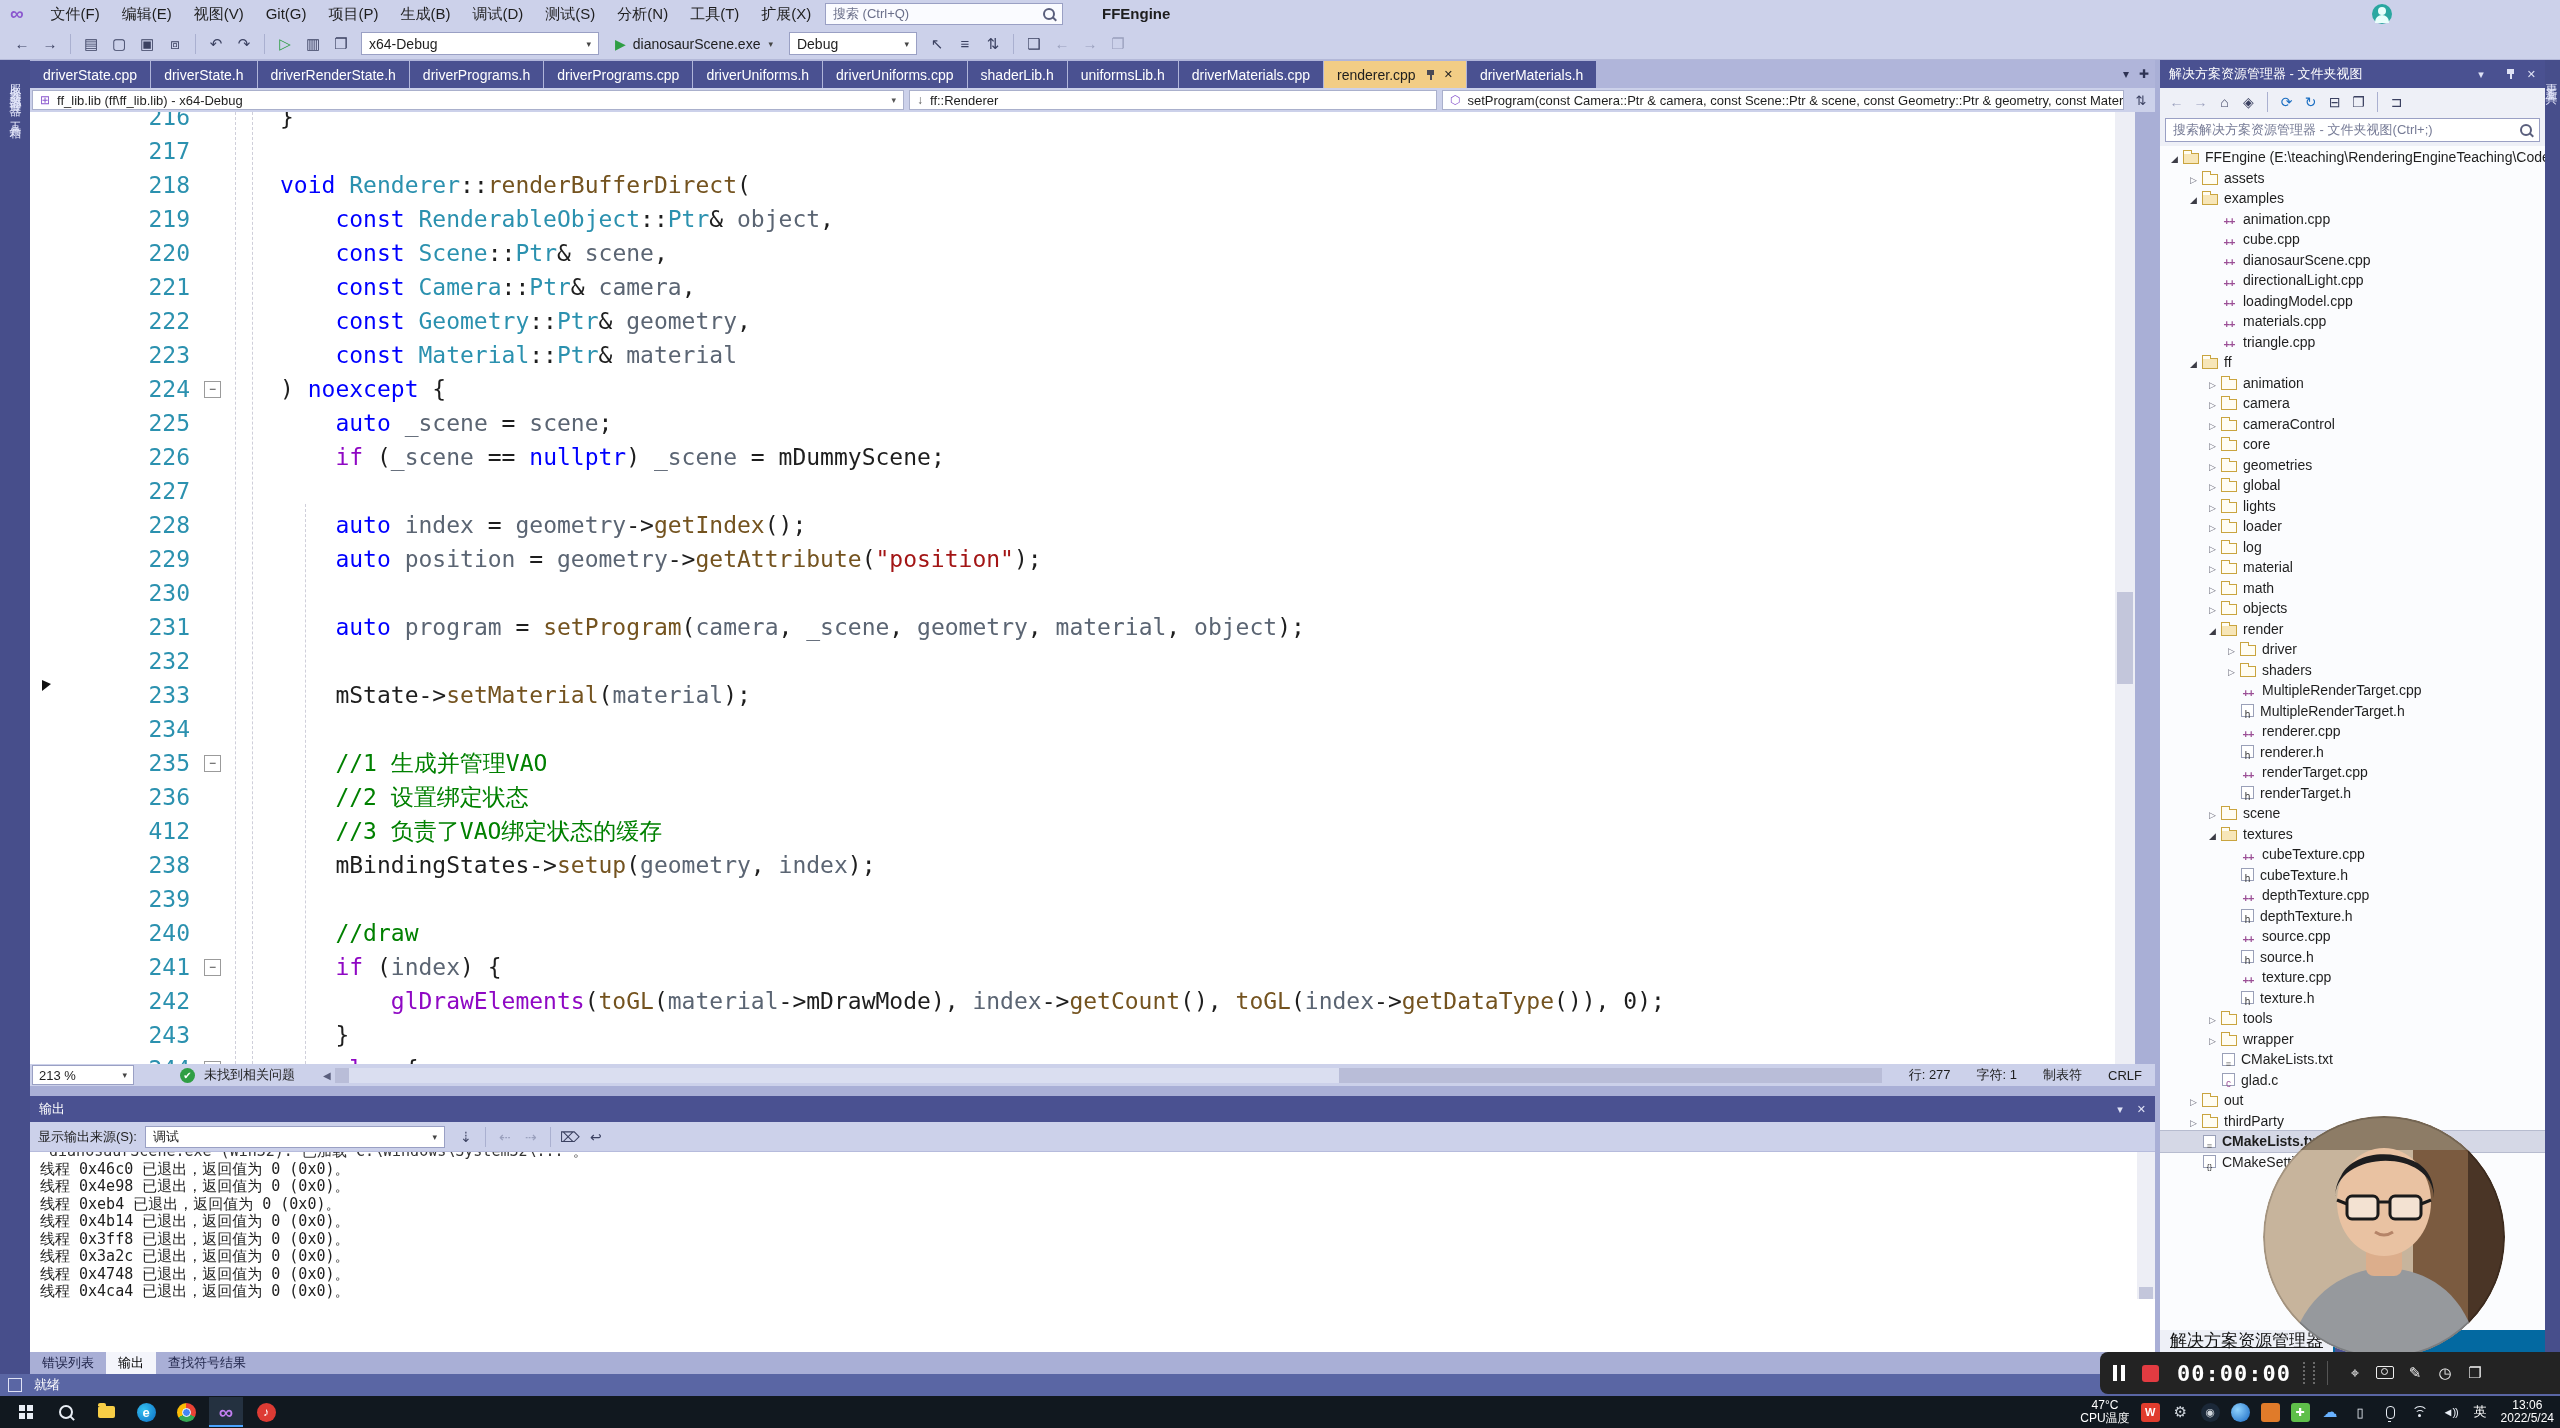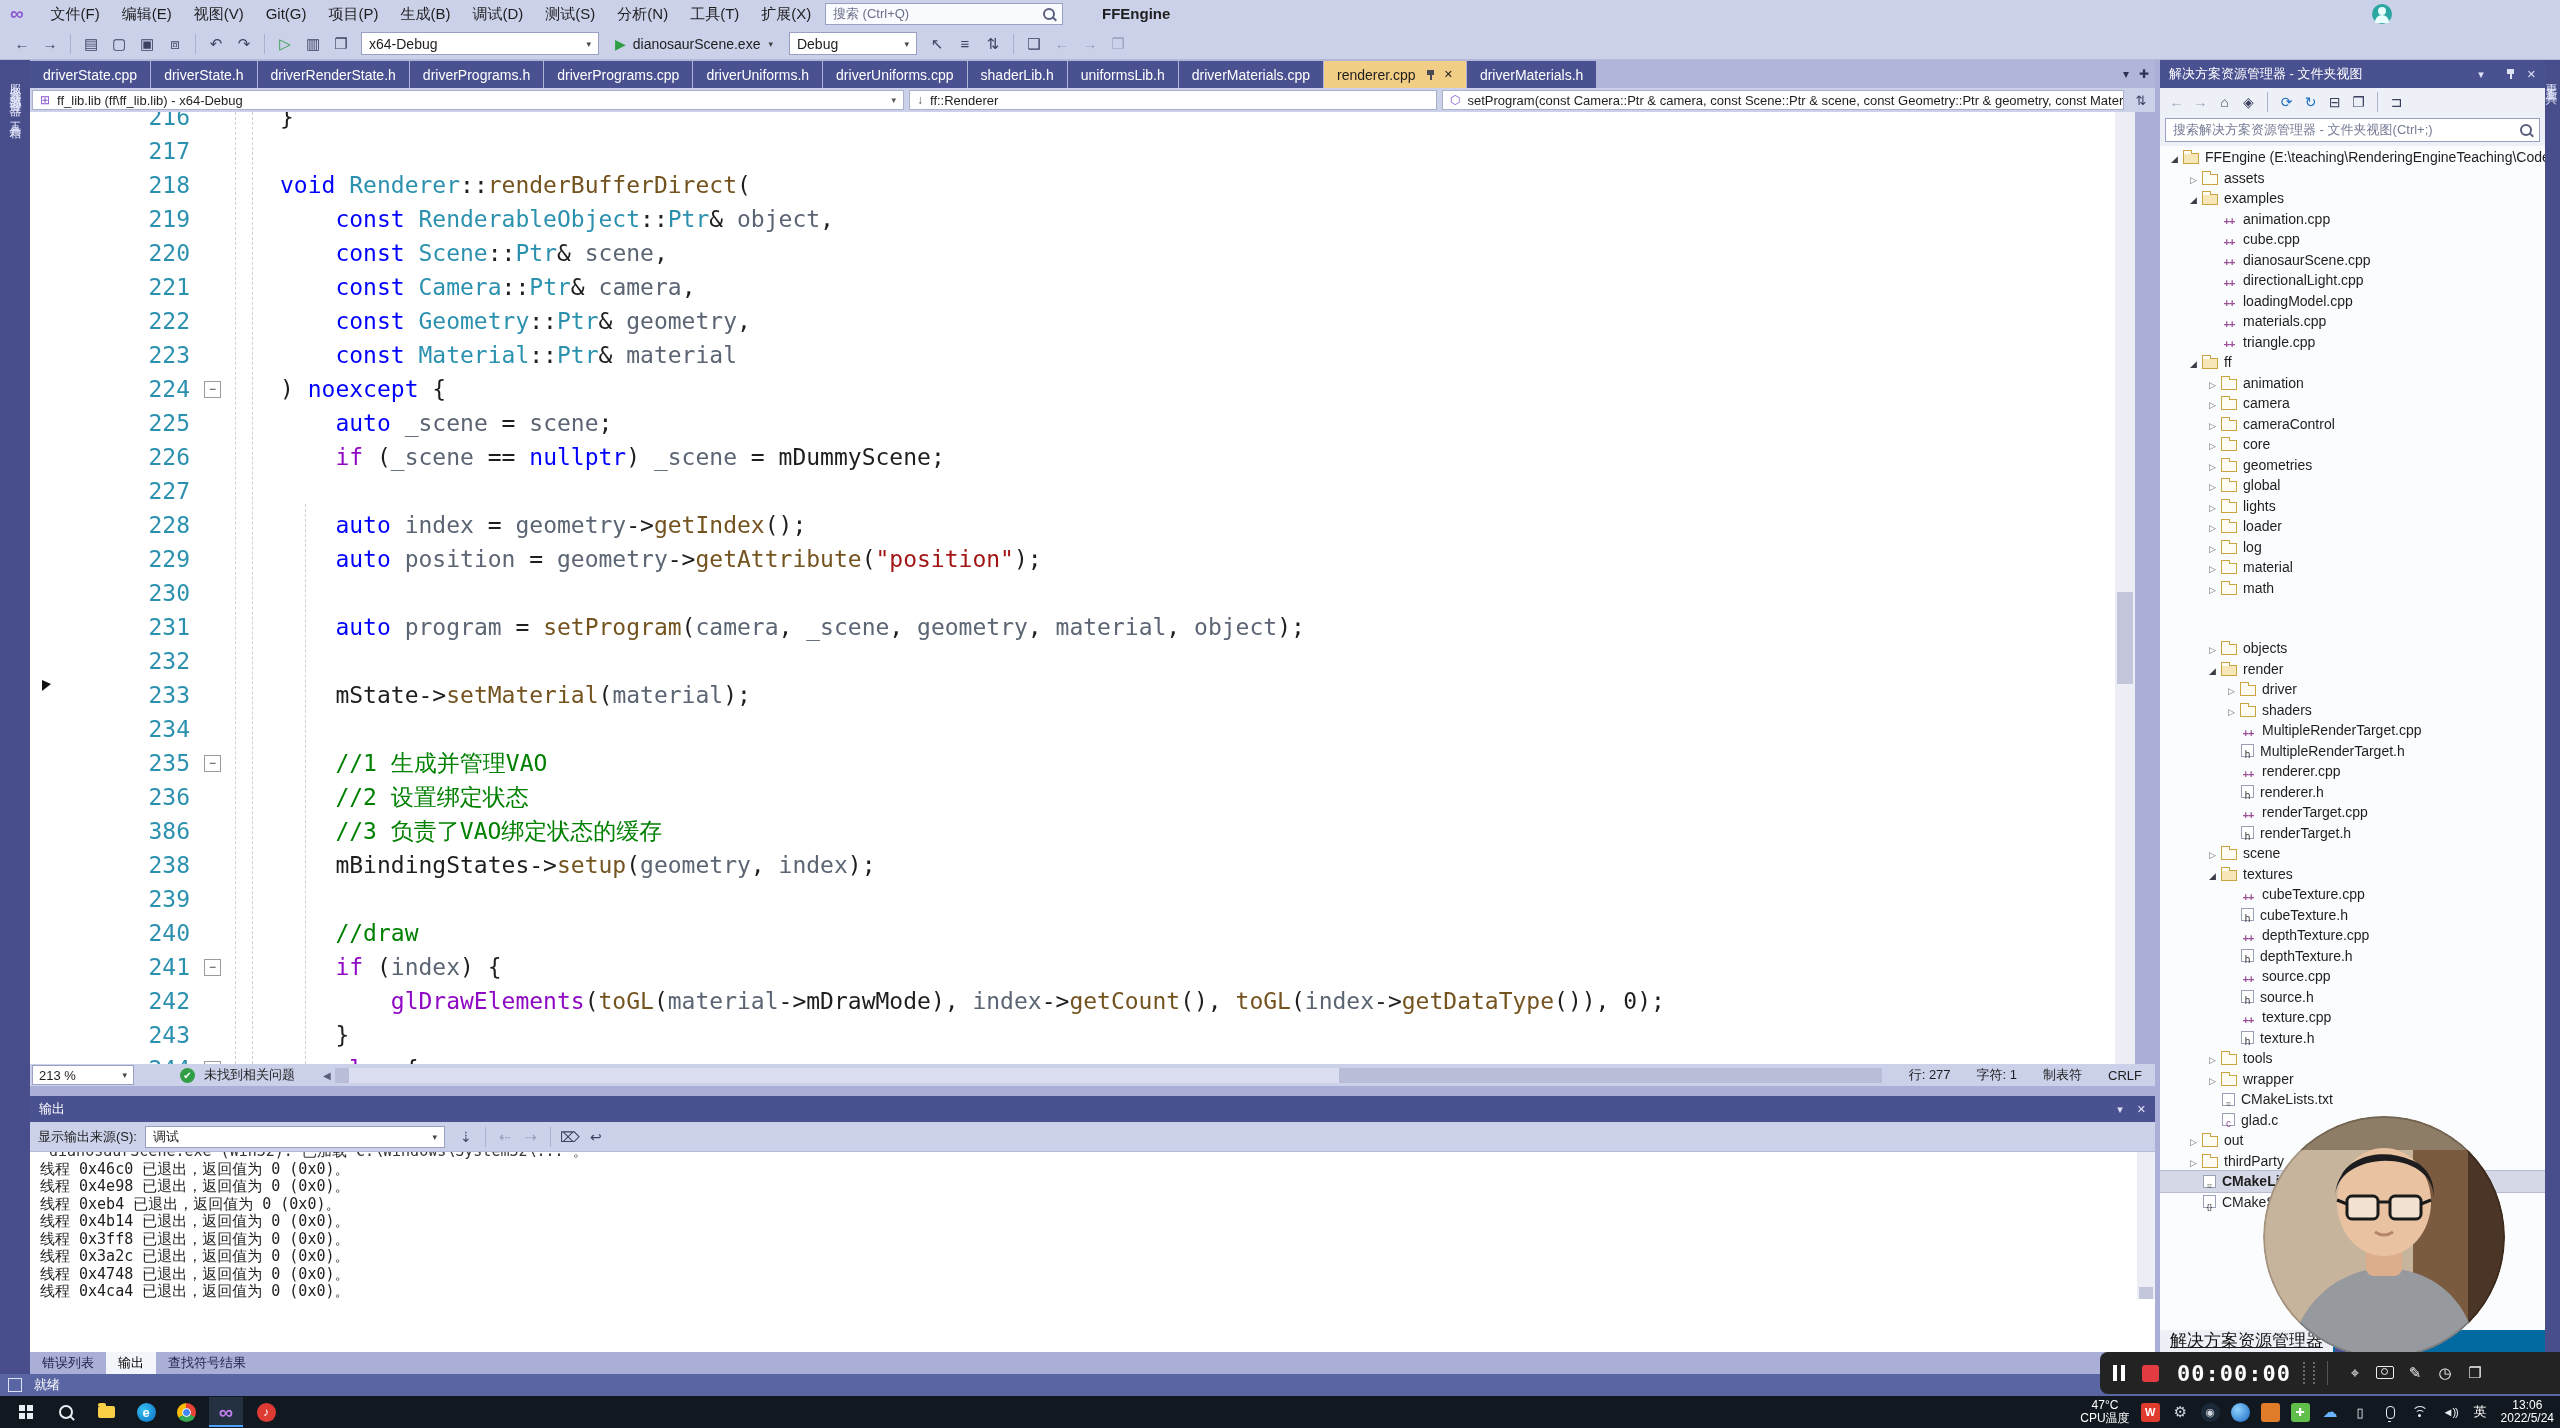--- a/index.html
+++ b/index.html
@@ -365,21 +365,21 @@
         <div class="cl"><span class="ln">227</span><span class="fd"></span><span class="codetext"><span class="s-p">    </span></span></div>
         <div class="cl"><span class="ln">228</span><span class="fd"></span><span class="codetext"><span class="s-p">    </span><span class="s-k">auto </span><span class="s-v">index</span><span class="s-p"> = </span><span class="s-v">geometry</span><span class="s-p">-&gt;</span><span class="s-f">getIndex</span><span class="s-p">();</span></span></div>
         <div class="cl"><span class="ln">229</span><span class="fd"></span><span class="codetext"><span class="s-p">    </span><span class="s-k">auto </span><span class="s-v">position</span><span class="s-p"> = </span><span class="s-v">geometry</span><span class="s-p">-&gt;</span><span class="s-f">getAttribute</span><span class="s-p">(</span><span class="s-s">"position"</span><span class="s-p">);</span></span></div>
         <div class="cl"><span class="ln">230</span><span class="fd"></span><span class="codetext"><span class="s-p">    </span></span></div>
         <div class="cl"><span class="ln">231</span><span class="fd"></span><span class="codetext"><span class="s-p">    </span><span class="s-k">auto </span><span class="s-v">program</span><span class="s-p"> = </span><span class="s-f">setProgram</span><span class="s-p">(</span><span class="s-v">camera</span><span class="s-p">, </span><span class="s-v">_scene</span><span class="s-p">, </span><span class="s-v">geometry</span><span class="s-p">, </span><span class="s-v">material</span><span class="s-p">, </span><span class="s-v">object</span><span class="s-p">);</span></span></div>
         <div class="cl"><span class="ln">232</span><span class="fd"></span><span class="codetext"><span class="s-p">    </span></span></div>
         <div class="cl"><span class="ln">233</span><span class="fd"></span><span class="codetext"><span class="s-p">    </span><span class="s-m">mState</span><span class="s-p">-&gt;</span><span class="s-f">setMaterial</span><span class="s-p">(</span><span class="s-v">material</span><span class="s-p">);</span></span></div>
         <div class="cl"><span class="ln">234</span><span class="fd"></span><span class="codetext"><span class="s-p">    </span></span></div>
         <div class="cl"><span class="ln">235</span><span class="fd"><span class="foldbox">−</span></span><span class="codetext"><span class="s-p">    </span><span class="s-cm">//1 生成并管理VAO</span></span></div>
         <div class="cl"><span class="ln">236</span><span class="fd"></span><span class="codetext"><span class="s-p">    </span><span class="s-cm">//2 设置绑定状态</span></span></div>
-        <div class="cl"><span class="ln">386</span><span class="fd"></span><span class="codetext"><span class="s-p">    </span><span class="s-cm">//3 负责了VAO绑定状态的缓存</span></span></div>
+        <div class="cl"><span class="ln">412</span><span class="fd"></span><span class="codetext"><span class="s-p">    </span><span class="s-cm">//3 负责了VAO绑定状态的缓存</span></span></div>
         <div class="cl"><span class="ln">238</span><span class="fd"></span><span class="codetext"><span class="s-p">    </span><span class="s-m">mBindingStates</span><span class="s-p">-&gt;</span><span class="s-f">setup</span><span class="s-p">(</span><span class="s-v">geometry</span><span class="s-p">, </span><span class="s-v">index</span><span class="s-p">);</span></span></div>
         <div class="cl"><span class="ln">239</span><span class="fd"></span><span class="codetext"><span class="s-p">    </span></span></div>
         <div class="cl"><span class="ln">240</span><span class="fd"></span><span class="codetext"><span class="s-p">    </span><span class="s-cm">//draw</span></span></div>
         <div class="cl"><span class="ln">241</span><span class="fd"><span class="foldbox">−</span></span><span class="codetext"><span class="s-p">    </span><span class="s-c">if</span><span class="s-p"> (</span><span class="s-v">index</span><span class="s-p">) {</span></span></div>
         <div class="cl"><span class="ln">242</span><span class="fd"></span><span class="codetext"><span class="s-p">        </span><span class="s-g">glDrawElements</span><span class="s-p">(</span><span class="s-f">toGL</span><span class="s-p">(</span><span class="s-v">material</span><span class="s-p">-&gt;</span><span class="s-m">mDrawMode</span><span class="s-p">), </span><span class="s-v">index</span><span class="s-p">-&gt;</span><span class="s-f">getCount</span><span class="s-p">(), </span><span class="s-f">toGL</span><span class="s-p">(</span><span class="s-v">index</span><span class="s-p">-&gt;</span><span class="s-f">getDataType</span><span class="s-p">()), </span><span class="s-p">0);</span></span></div>
         <div class="cl"><span class="ln">243</span><span class="fd"></span><span class="codetext"><span class="s-p">    </span><span class="s-p">}</span></span></div>
         <div class="cl"><span class="ln">244</span><span class="fd"><span class="foldbox">−</span></span><span class="codetext"><span class="s-p">    </span><span class="s-c">else</span><span class="s-p"> {</span></span></div>
       </div>
     <div id="evs">
         <div class="thumb"></div>
@@ -584,21 +584,21 @@
         <div class="trow" style="padding-left: 45px;">
           <span class="ar ar-c"></span>
           <span class="ic ic-f"></span>
           <span>material</span>
         </div>
         <div class="trow" style="padding-left: 45px;">
           <span class="ar ar-c"></span>
           <span class="ic ic-f"></span>
           <span>math</span>
         </div>
-        <div class="trow" style="padding-left: 45px; margin-top: 40px;">
+        <div class="trow" style="padding-left: 45px;">
           <span class="ar ar-c"></span>
           <span class="ic ic-f"></span>
           <span>objects</span>
         </div>
         <div class="trow" style="padding-left: 45px;">
           <span class="ar ar-e"></span>
           <span class="ic ic-fo"></span>
           <span>render</span>
         </div>
         <div class="trow" style="padding-left: 64px;">

